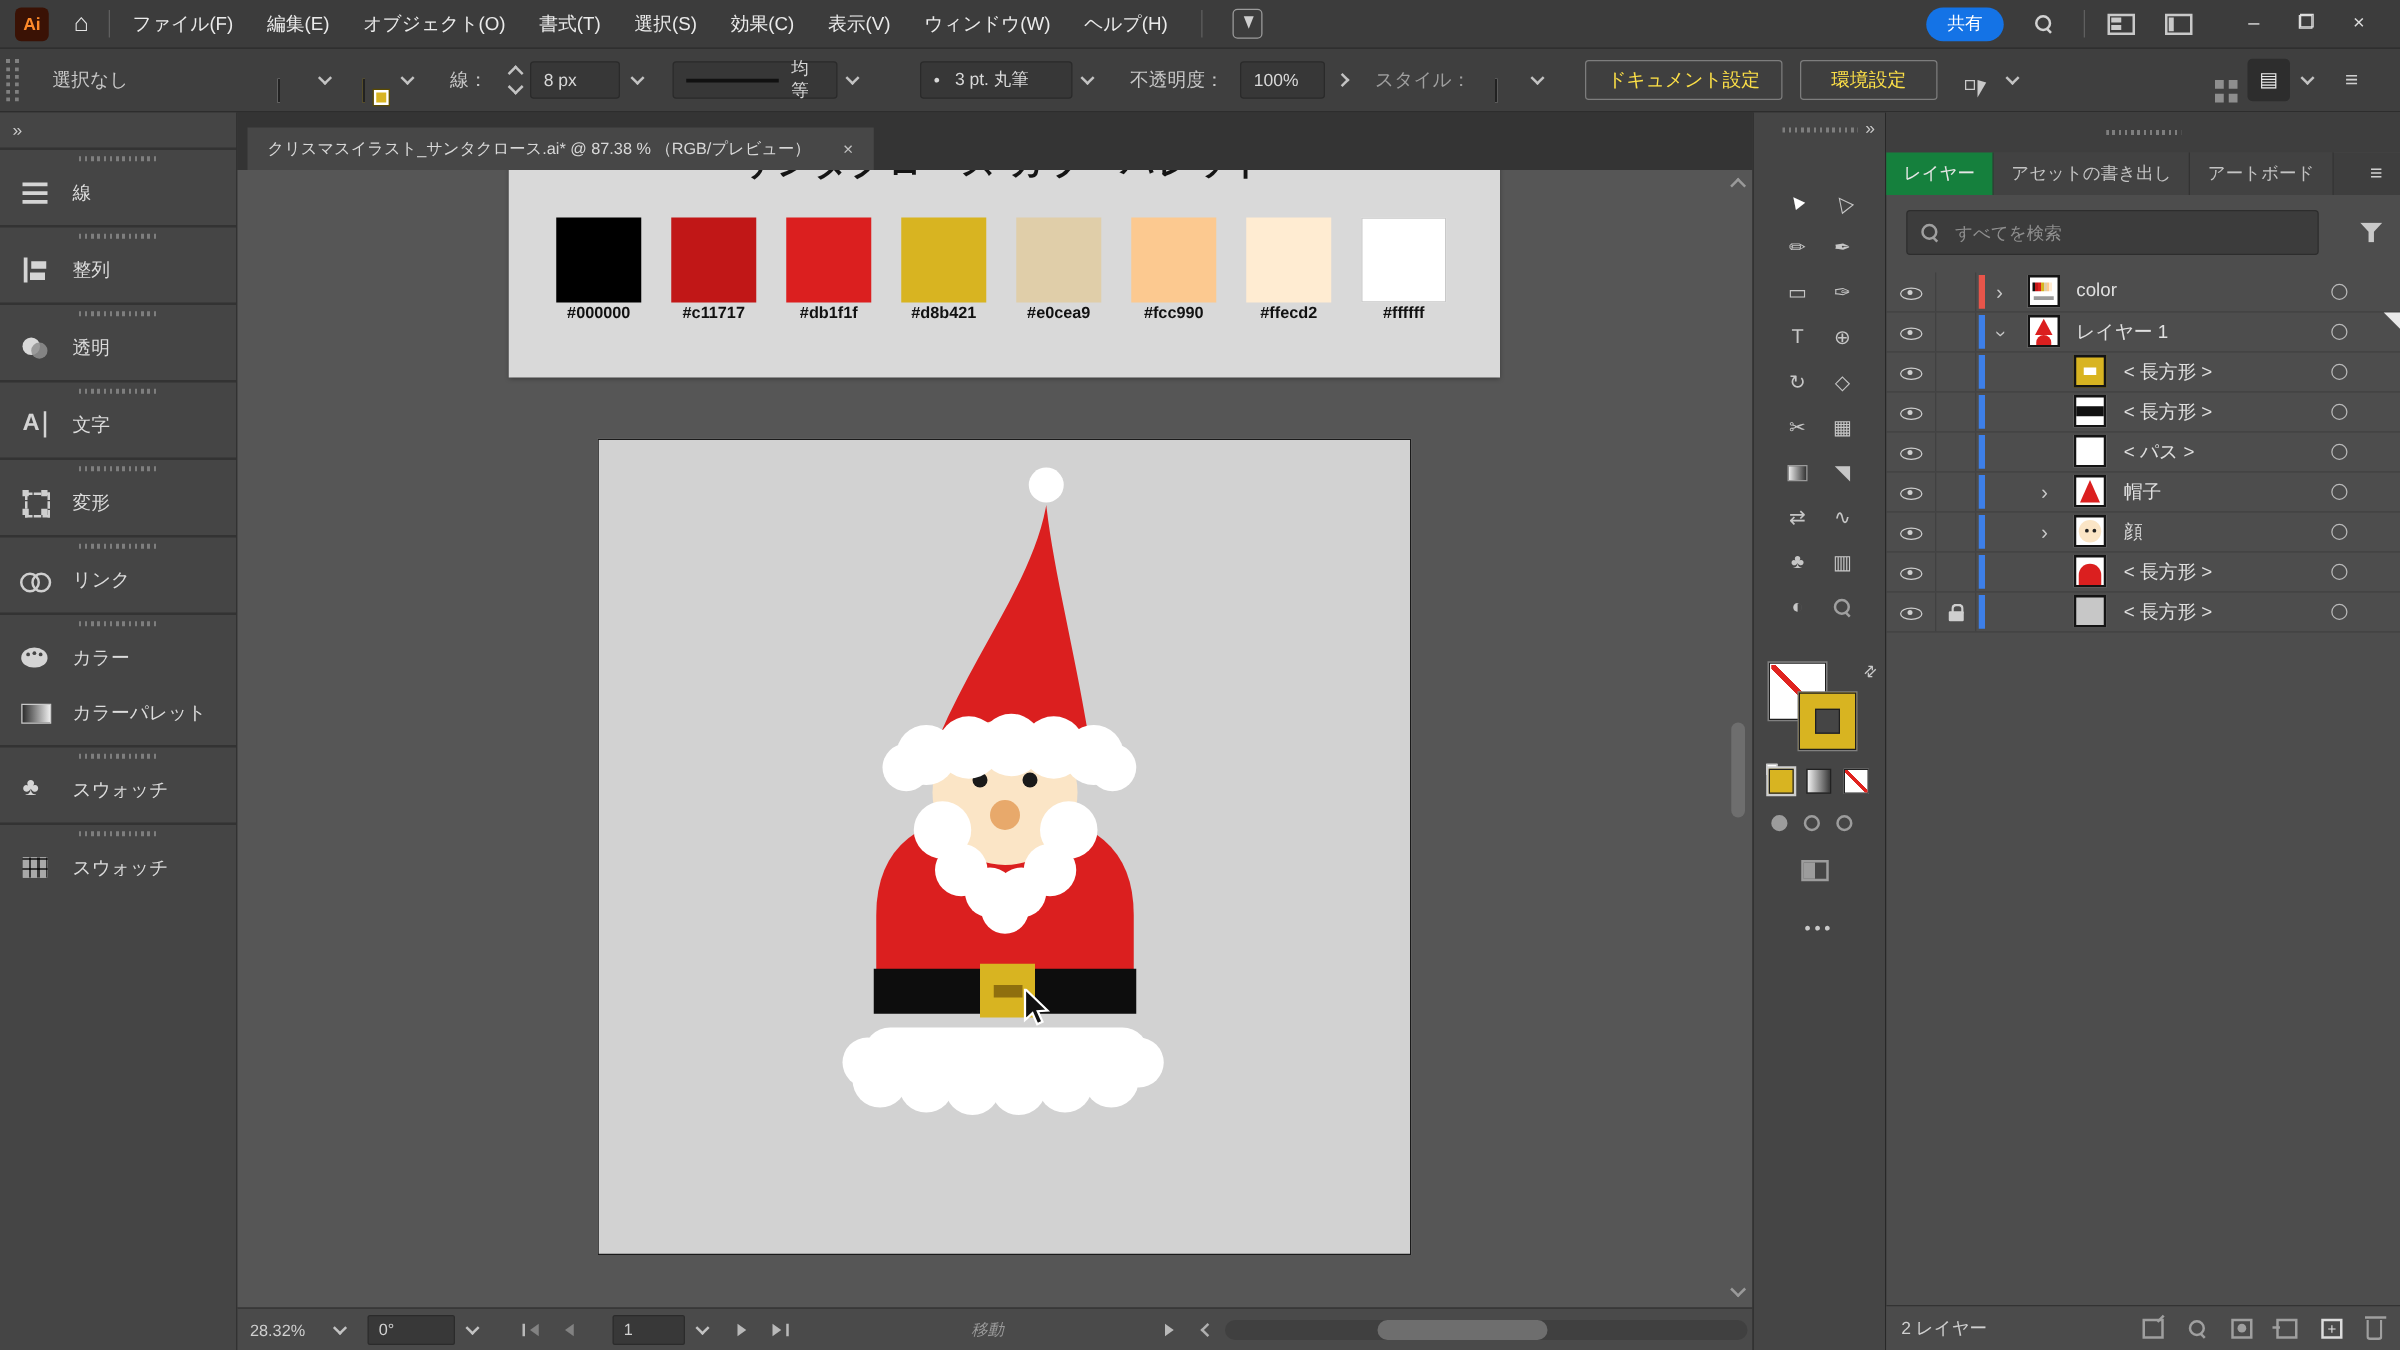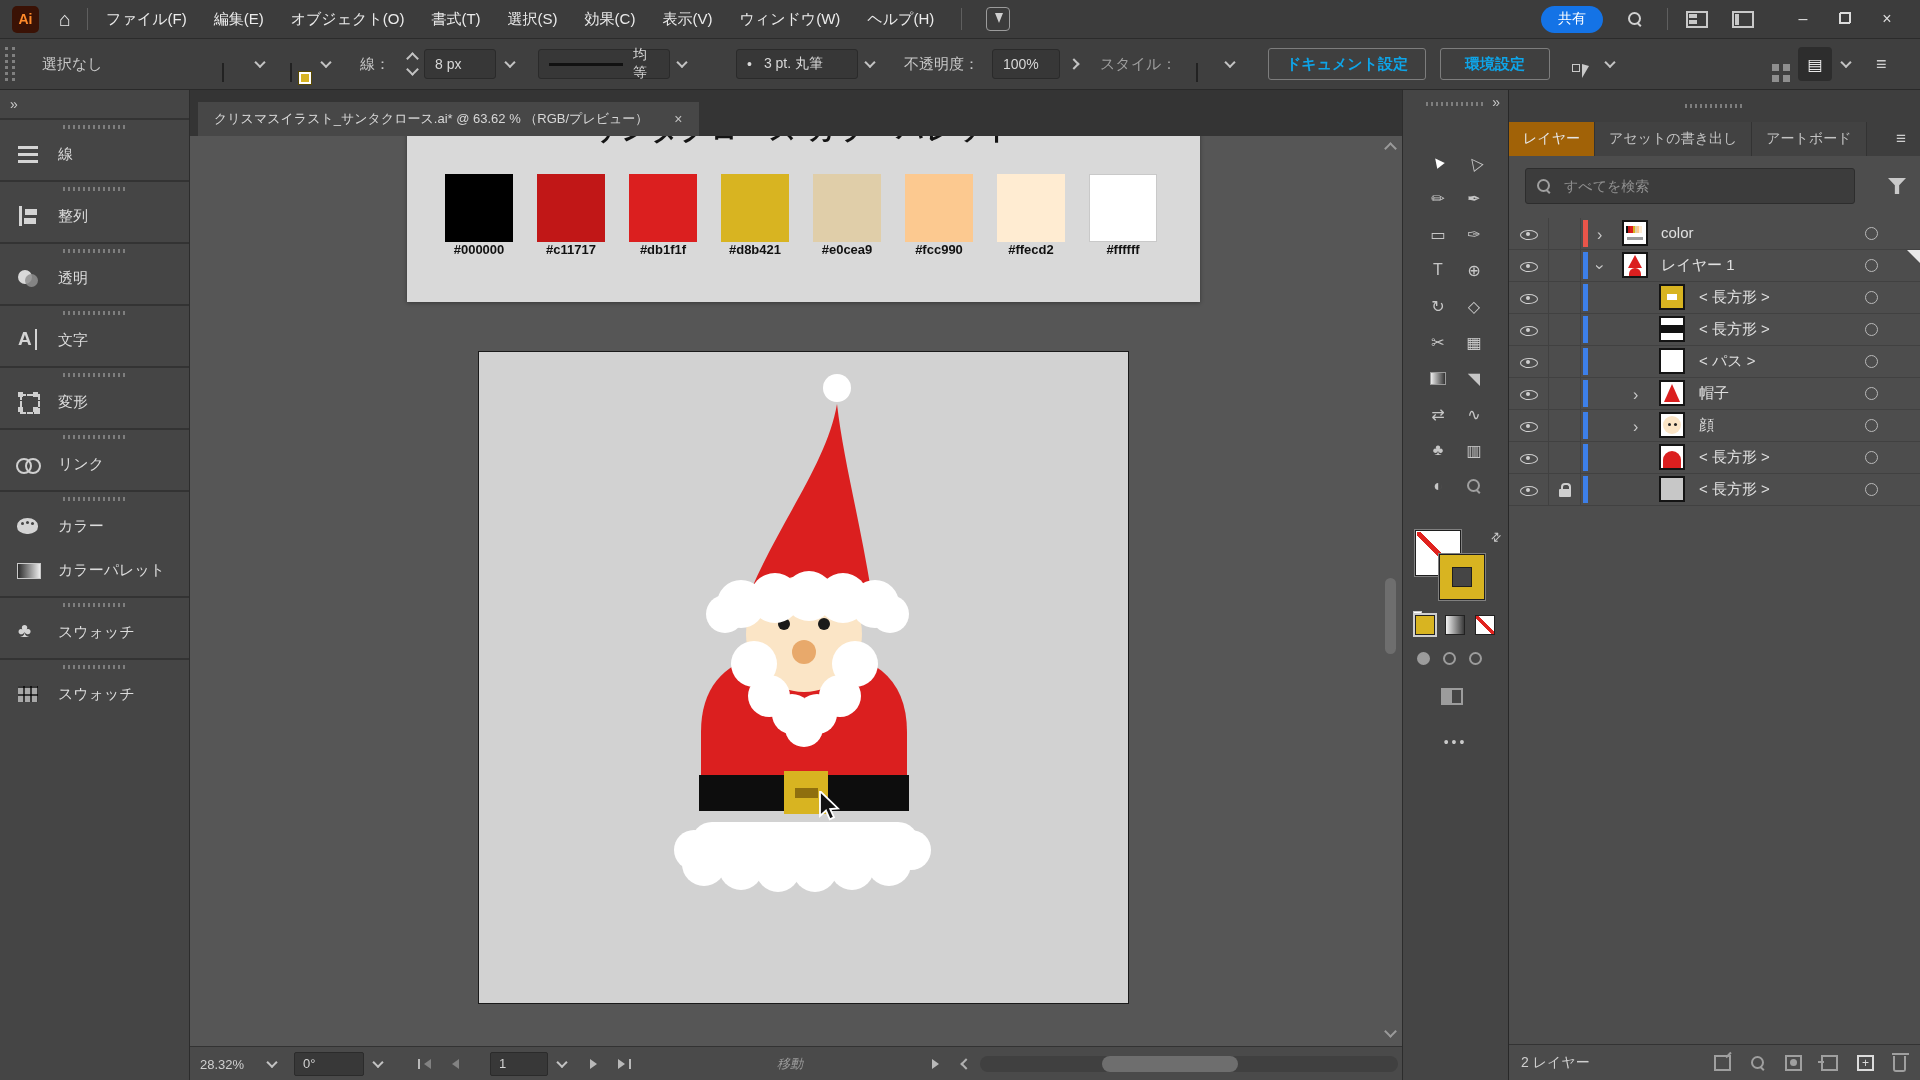--- a/index.html
+++ b/index.html
@@ -39,21 +39,21 @@
   .sw-none::after{content:"";position:absolute;inset:0;background:linear-gradient(45deg,transparent 45%,#e0231f 45%,#e0231f 55%,transparent 55%);}
   .sw-gold{background:#d8b421;}
   .sw-gold::after{content:"";position:absolute;left:8px;top:8px;width:8px;height:8px;border:2px solid #fff;background:#d8b421;outline:1px solid #5a4a00;}
   .sw-style{background:#ececec;}
   .caret{width:8px;height:8px;border-right:2px solid #c3c3c3;border-bottom:2px solid #c3c3c3;transform:translateY(-70%) rotate(45deg)!important;}
   .cfield{height:30px;background:#373737;border:1px solid #2a2a2a;border-radius:3px;display:flex;align-items:center;padding:0 10px;font-size:14px;color:#d8d8d8;}
   .stepper{width:12px;height:26px;}
   .stepper::before{content:"";position:absolute;left:2px;top:3px;width:7px;height:7px;border-left:2px solid #c3c3c3;border-top:2px solid #c3c3c3;transform:rotate(45deg);}
   .stepper::after{content:"";position:absolute;left:2px;bottom:3px;width:7px;height:7px;border-right:2px solid #c3c3c3;border-bottom:2px solid #c3c3c3;transform:rotate(45deg);}
   .strokeline{width:80px;height:3px;background:#111;margin-right:10px;}
-  .cbtn{height:32px;border:1px solid #7d7d7d;border-radius:3px;display:flex;align-items:center;justify-content:center;font-size:15px;color:#0ea5e9;padding:0 16px;font-weight:bold;}
+  .cbtn{height:32px;border:1px solid #7d7d7d;border-radius:3px;display:flex;align-items:center;justify-content:center;font-size:15px;color:#fde047;padding:0 16px;}
   .morechev{width:8px;height:8px;border-right:2px solid #c3c3c3;border-top:2px solid #c3c3c3;transform:translateY(-50%) rotate(45deg)!important;}
   .cursorplus{width:18px;height:20px;position:relative;}
   .cursorplus::before{content:"";position:absolute;left:2px;top:0;width:0;height:0;border-left:7px solid #c9c9c9;border-bottom:12px solid transparent;border-top:2px solid transparent;}
   .cursorplus::after{content:"";position:absolute;right:0;top:0;width:6px;height:6px;border:1.5px solid #c9c9c9;}
   .gridic{width:18px;height:18px;position:relative;opacity:.55;}
   .gridic::before{content:"";position:absolute;left:0;top:0;width:7px;height:7px;background:#cfcfcf;box-shadow:11px 0 0 #cfcfcf,0 11px 0 #cfcfcf,11px 11px 0 #cfcfcf;}
   .wsactive{width:34px;height:34px;background:#2d2d2d;border-radius:4px;display:flex;align-items:center;justify-content:center;font-size:16px;color:#e8e8e8;}
   .hamb{font-size:18px;color:#cfcfcf;}
 
   
@@ -150,21 +150,21 @@
   .screenic{position:absolute;left:38px;top:598px;width:22px;height:17px;border:2px solid #9c9c9c;}
   .screenic::before{content:"";position:absolute;left:0;top:0;width:9px;height:13px;background:#9c9c9c;}
   .tdots{position:absolute;left:0;right:0;top:644px;text-align:center;color:#c9c9c9;font-size:14px;letter-spacing:3px;}
 
   
   .rpanel{position:absolute;left:1508px;top:90px;width:412px;height:990px;background:#4d4d4d;border-left:1px solid #282828;}
   .rphead{position:absolute;left:0;top:0;width:100%;height:32px;background:#3e3e3e;}
   .rphead::before{content:"";position:absolute;top:14px;left:176px;width:60px;height:4px;background:repeating-linear-gradient(90deg,#7e7e7e 0 2px,transparent 2px 5px);}
   .rtabs{position:absolute;left:0;top:32px;width:100%;height:34px;background:#3e3e3e;display:flex;}
   .rtab{height:34px;display:flex;align-items:center;justify-content:center;font-size:14px;color:#c3c3c3;background:#424242;border-right:1px solid #333;padding:0 14px;white-space:nowrap;}
-  .rtab.active{background:#a16207;color:#e6e6e6;}
+  .rtab.active{background:#15803d;color:#e6e6e6;}
   .rtabmenu{margin-left:auto;margin-right:14px;align-self:center;font-size:17px;color:#cfcfcf;}
   .searchrow{position:absolute;left:0;top:78px;width:100%;height:38px;}
   .searchbox{position:absolute;left:16px;top:0;width:330px;height:36px;background:#3c3c3c;border:1px solid #2d2d2d;border-radius:3px;display:flex;align-items:center;padding:0 10px;gap:10px;}
   .searchbox input{flex:1;background:transparent;border:none;outline:none;color:#d6d6d6;font-size:14px;}
   .searchbox input::placeholder{color:#8f8f8f;}
   .i-funnel{position:absolute;right:14px;top:10px;width:18px;height:16px;background:#c9c9c9;clip-path:polygon(0 0,100% 0,62% 46%,62% 100%,38% 100%,38% 46%);}
   .lrows{position:absolute;left:0;top:128px;width:100%;}
   .lrow{position:absolute;left:0;width:100%;height:32px;border-bottom:1px solid #414141;}
   .lc-eye{position:absolute;left:0;top:0;width:40px;height:31px;border-right:1px solid #414141;display:flex;align-items:center;justify-content:center;}
   .lc-lock{position:absolute;left:40px;top:0;width:32px;height:31px;border-right:1px solid #414141;display:flex;align-items:center;justify-content:center;}
@@ -335,21 +335,21 @@
     <div class="grp">
       <div class="sitem">
           <span class="sic si-swatch"></span>
           <span>スウォッチ</span>
         </div>
     </div>
   </div>
 
   <div class="tabbar">
     <div class="doctab">
-      <span>クリスマスイラスト_サンタクロース.ai* @ 63.62 % （RGB/プレビュー）</span>
+      <span>クリスマスイラスト_サンタクロース.ai* @ 87.38 % （RGB/プレビュー）</span>
       <span class="tabx">×</span>
     </div>
   </div>
 
   <div class="canvas">
     <div class="pcard">
       <div class="ptitle">サンタクロース カラーパレット</div>
       <div class="swrow">
         <div class="psw" style="background:#000000;"></div>
         <div class="psw" style="background:#c11717;"></div>

